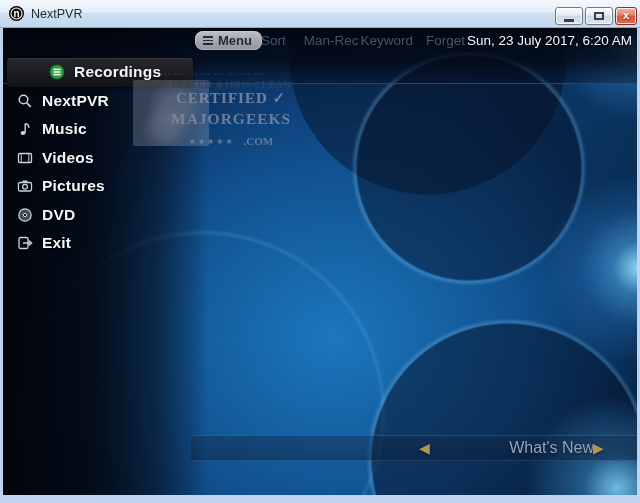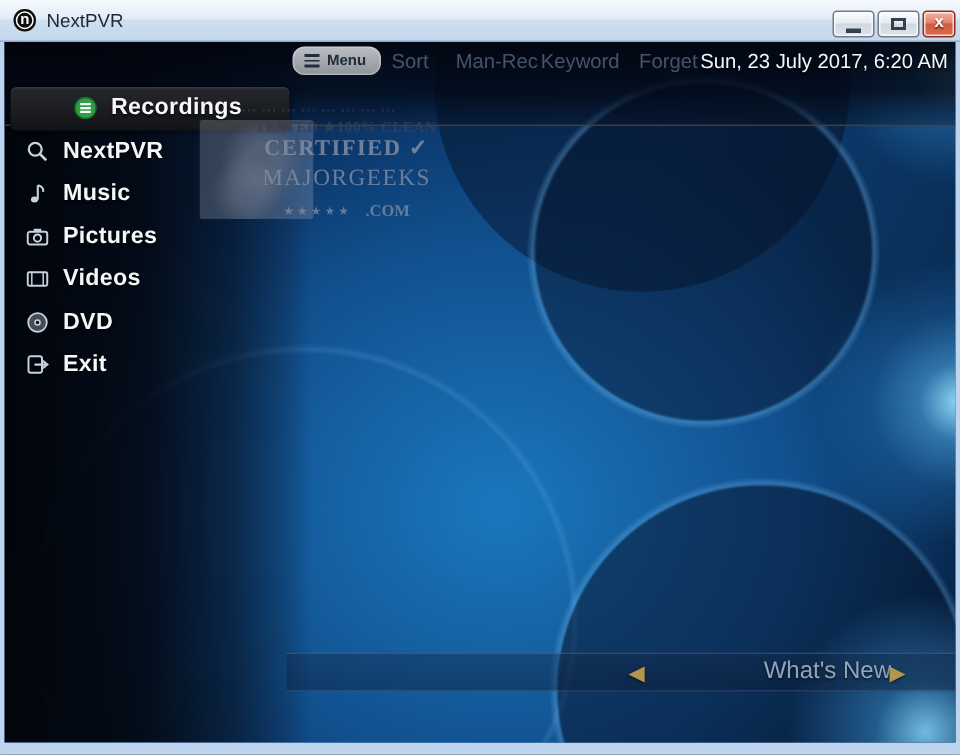--- a/index.html
+++ b/index.html
@@ -51,21 +51,21 @@
     background:linear-gradient(to bottom, rgba(1,4,12,.92) 0%, rgba(2,8,20,.8) 60%, rgba(4,12,28,.32) 100%);
     border-bottom:1px solid rgba(168,152,104,.4); }
 
   
   .menu-btn{ position:absolute; left:192px; top:3px; height:19px; z-index:3;
     display:flex; align-items:center; gap:5px; padding:0 10px 0 8px; border-radius:8px;
     background:linear-gradient(#bcbfc4, #8e939a); box-shadow:inset 0 0 0 1px rgba(230,235,240,.35);
     cursor:pointer; }
   .hamburger{ width:10px; height:9px; display:flex; flex-direction:column; justify-content:space-between; }
   .hamburger span{ display:block; height:1.6px; background:#222c3a; }
-  .menu-btn-label{ font-size:10px; font-weight:bold; color:#1f2a38; }
+  .menu-btn-label{ font-size:13px; font-weight:bold; color:#1f2a38; }
   .faded-items{ position:absolute; left:258px; top:5px; z-index:3; display:flex; }
   .faded-item{ font-size:13.5px; color:#7e90a8; opacity:.55; cursor:pointer; }
   .fi-0{ margin-left:0; } .fi-1{ margin-left:18px; } .fi-2{ margin-left:2px; } .fi-3{ margin-left:13px; }
   .datetime{ position:absolute; right:5px; top:5px; z-index:3; font-size:13.5px; color:#f3f7fb;
     text-shadow:0 1px 2px rgba(0,0,0,.85); }
 
   
   .menu-list{ position:absolute; left:4px; top:30px; width:186px; z-index:3; }
   .mrow{ height:28.5px; display:flex; align-items:center; gap:9px; padding-left:10px;
     border-radius:4px; cursor:pointer; }
@@ -83,21 +83,21 @@
       radial-gradient(circle at 55% 42%, rgba(120,126,142,.5) 11px, rgba(120,126,142,0) 28px),
       radial-gradient(circle at 42% 72%, rgba(128,134,150,.42) 9px, rgba(128,134,150,0) 24px),
       rgba(186,192,205,.28); }
   .wm-l1{ position:absolute; left:8px; right:0; top:0; text-align:right; font-weight:bold;
     font-size:10px; letter-spacing:.4px; color:rgba(58,66,86,.82);margin-top:24px; }
   .wm-l1b{ position:absolute; left:8px; right:0; top:16px; text-align:center;
     font-size:5.5px; letter-spacing:1.5px; color:rgba(70,78,98,.55); }
   .wm-l2{ position:absolute; left:44px; right:0; top:34px; text-align:center; font-weight:bold;
     font-size:15px; letter-spacing:1px; color:rgba(150,158,176,.72);
     text-shadow:0 0 1px rgba(90,98,118,.5); }
-  .wm-l3{ position:absolute; left:44px; right:0; top:55px; text-align:center; font-weight:normal;
+  .wm-l3{ position:absolute; left:44px; right:0; top:55px; text-align:center; font-weight:bold;
     font-size:15.5px; letter-spacing:1px; color:rgba(142,150,170,.78); }
   .wm-l4{ position:absolute; left:44px; right:0; top:76px; text-align:center;
     color:rgba(142,150,170,.72); }
   .wm-stars{ font-size:8px; letter-spacing:2px; vertical-align:1px; }
   .wm-com{ font-size:11px; font-weight:bold; margin-left:5px; }
 
   
   .bottom-bar{ position:absolute; left:188px; right:0; top:407px; height:26px; z-index:2;
     background:linear-gradient(rgba(20,40,72,.42), rgba(12,26,50,.42));
     border-top:1px solid rgba(130,160,200,.28); border-bottom:1px solid rgba(130,160,200,.16); }
@@ -172,34 +172,34 @@
         <svg class="mico" viewBox="0 0 16 16">
           <ellipse cx="6" cy="12" rx="2.4" ry="2" fill="#c9d2dc"></ellipse>
           <line x1="8.2" y1="12" x2="8.2" y2="2.5" stroke="#c9d2dc" stroke-width="1.4"></line>
           <path d="M8.2 2.5 q4 0.8 3.6 4.4" fill="none" stroke="#c9d2dc" stroke-width="1.4"></path>
         </svg>
         <span class="lbl">Music</span>
       </div>
 
       <div class="mrow">
         <svg class="mico" viewBox="0 0 16 16">
+          <rect x="1.5" y="3.5" width="13" height="9" rx="1" fill="none" stroke="#c9d2dc" stroke-width="1.3"></rect>
+          <line x1="4.2" y1="3.5" x2="4.2" y2="12.5" stroke="#c9d2dc" stroke-width="1"></line>
+          <line x1="11.8" y1="3.5" x2="11.8" y2="12.5" stroke="#c9d2dc" stroke-width="1"></line>
+        </svg>
+        <span class="lbl">Videos</span>
+      </div>
+
+      <div class="mrow">
+        <svg class="mico" viewBox="0 0 16 16">
           <rect x="1.5" y="4.5" width="13" height="8.5" rx="1.5" fill="none" stroke="#c9d2dc" stroke-width="1.3"></rect>
           <rect x="5.5" y="2.5" width="5" height="2" fill="#c9d2dc"></rect>
           <circle cx="8" cy="8.7" r="2.4" fill="none" stroke="#c9d2dc" stroke-width="1.3"></circle>
         </svg>
         <span class="lbl">Pictures</span>
-      </div>
-
-      <div class="mrow">
-        <svg class="mico" viewBox="0 0 16 16">
-          <rect x="1.5" y="3.5" width="13" height="9" rx="1" fill="none" stroke="#c9d2dc" stroke-width="1.3"></rect>
-          <line x1="4.2" y1="3.5" x2="4.2" y2="12.5" stroke="#c9d2dc" stroke-width="1"></line>
-          <line x1="11.8" y1="3.5" x2="11.8" y2="12.5" stroke="#c9d2dc" stroke-width="1"></line>
-        </svg>
-        <span class="lbl">Videos</span>
       </div>
 
       <div class="mrow">
         <svg class="mico" viewBox="0 0 16 16">
           <circle cx="8" cy="8" r="6.2" fill="rgba(201,210,220,.35)" stroke="#c9d2dc" stroke-width="1.2"></circle>
           <circle cx="8" cy="8" r="1.7" fill="#0a1526" stroke="#c9d2dc" stroke-width="1"></circle>
         </svg>
         <span class="lbl">DVD</span>
       </div>
 

